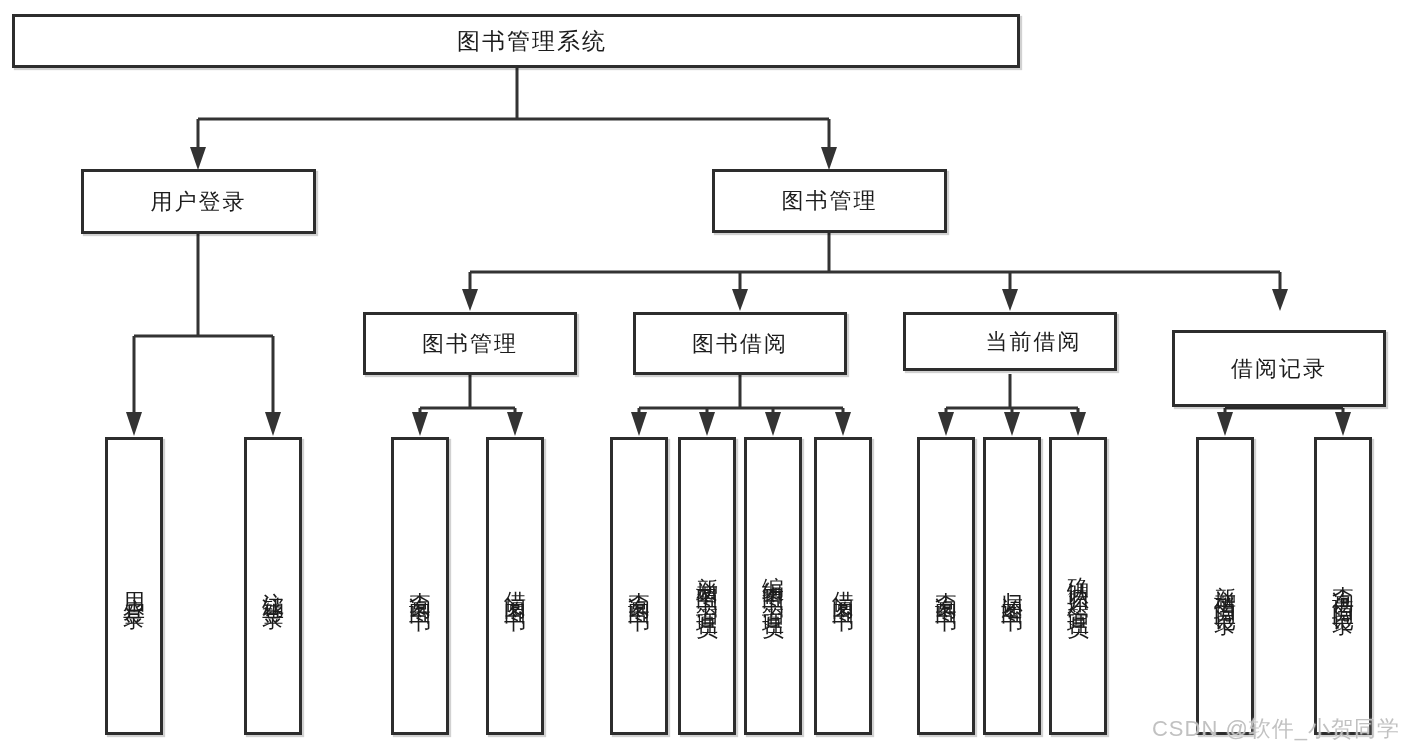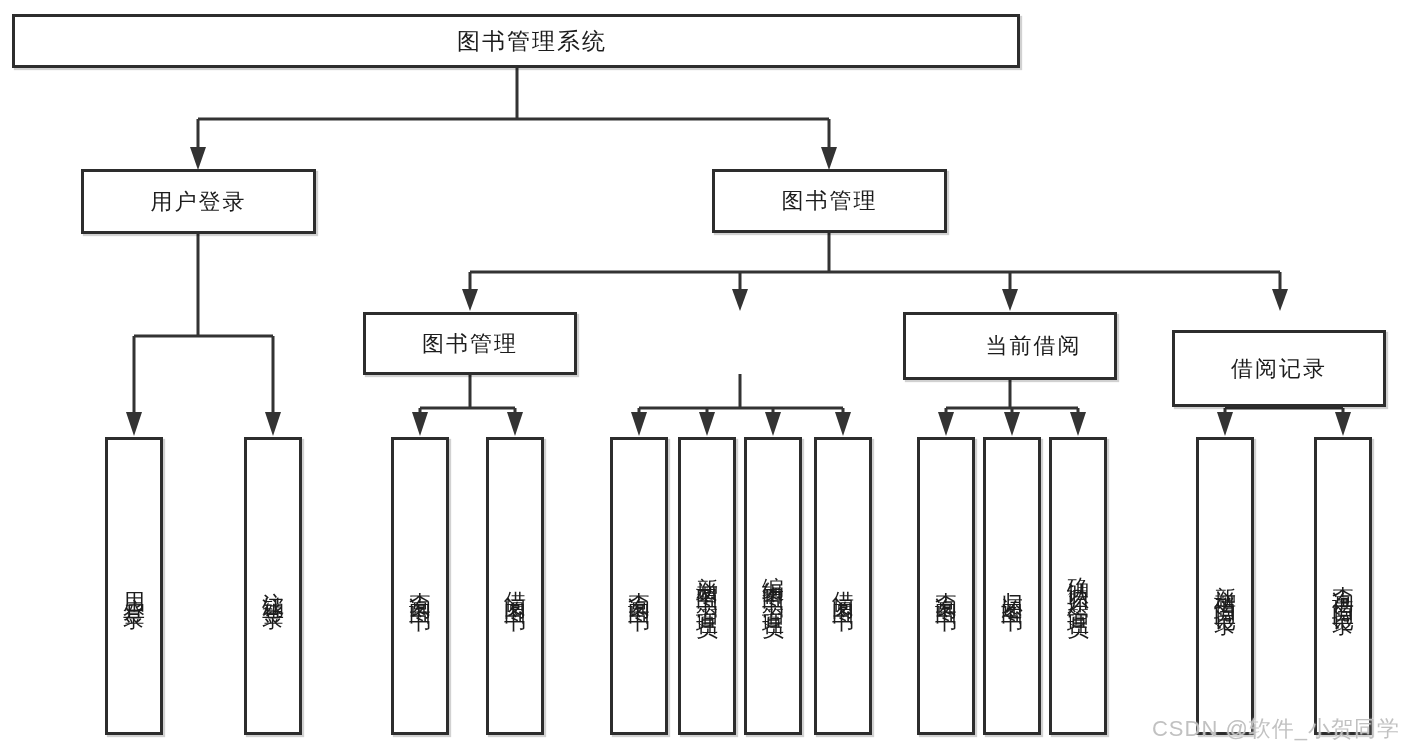--- a/index.html
+++ b/index.html
@@ -82,21 +82,22 @@
     <polygon points="1217,412 1233,412 1225,436"></polygon>
     <polygon points="1335,412 1351,412 1343,436"></polygon>
   </svg>
 
   <div class="node hnode root" style="left:12px;top:14px;width:1008px;height:54px;">图书管理系统</div>
 
   <div class="node hnode" style="left:81px;top:169px;width:235px;height:65px;">用户登录</div>
   <div class="node hnode" style="left:712px;top:169px;width:235px;height:64px;">图书管理</div>
 
   <div class="node hnode" style="left:363px;top:312px;width:214px;height:63px;">图书管理</div>
-  <div class="node hnode" style="left:903px;top:312px;width:214px;height:68px;padding-left:47px;">当前借阅</div>
+  <div class="node hnode" style="left:633px;top:312px;width:214px;height:63px;">图书借阅</div>
+  <div class="node hnode" style="left:903px;top:312px;width:214px;height:59px;padding-left:47px;">当前借阅</div>
   <div class="node hnode" style="left:1172px;top:312px;width:214px;height:77px;margin-top:18px;">借阅记录</div>
 
   <div class="node vnode" style="left:105px;top:437px;width:58px;height:298px;">
     <span>用户登录</span>
   </div>
   <div class="node vnode" style="left:244px;top:437px;width:58px;height:298px;">
     <span>注销登录</span>
   </div>
 
   <div class="node vnode" style="left:391px;top:437px;width:58px;height:298px;">

